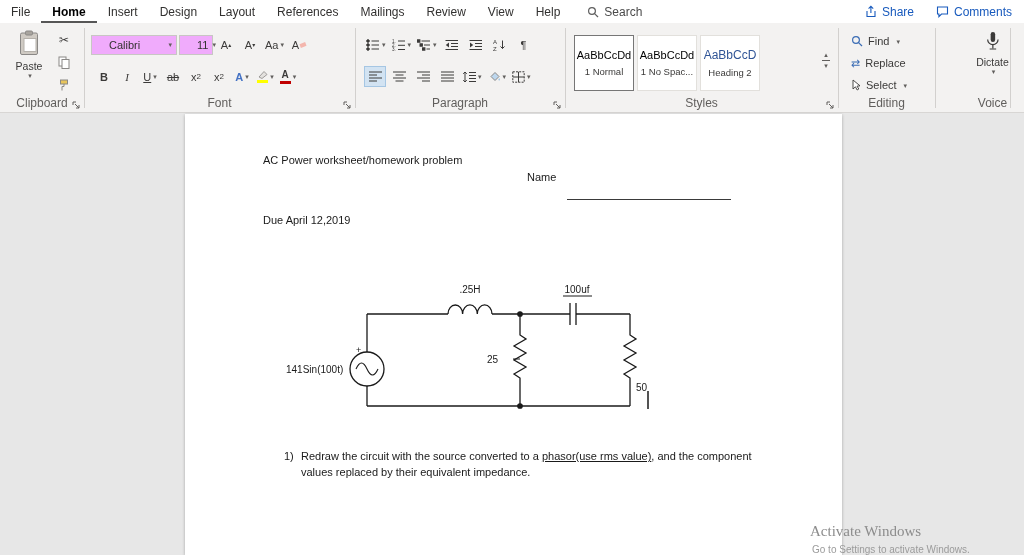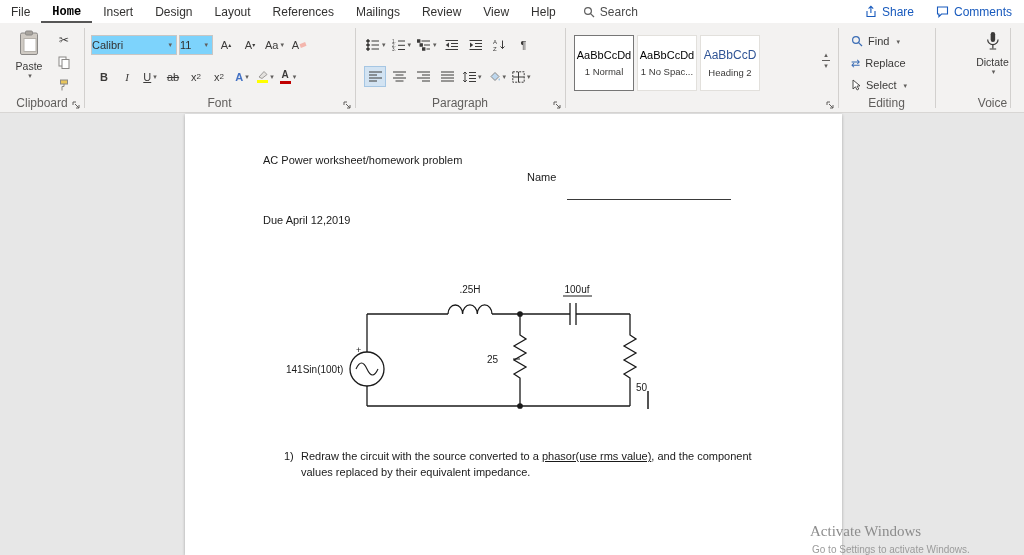--- a/index.html
+++ b/index.html
@@ -2,21 +2,21 @@
 <html><head>
 <meta charset="utf-8">
 <style>
   * { margin:0; padding:0; box-sizing:border-box; }
   html,body { width:1024px; height:555px; }
   body { font-family:"Liberation Sans",sans-serif; background:#e7e7e7; position:relative; overflow:hidden; color:#323130; }
 
   
   .tabbar { position:absolute; top:0; left:0; width:100%; height:23px; background:#fff; display:flex; align-items:center; }
   .tab { font-size:12px; color:#323130; padding:4px 11px 3px; white-space:nowrap; }
-  .tab.active { font-weight:700; color:#000; border-bottom:2px solid #565656; padding-bottom:2px;font-family:Liberation Mono, monospace; }
+  .tab.active { font-weight:700; color:#000; border-bottom:2px solid #565656; padding-bottom:2px; }
   .tab-search { display:flex; align-items:center; gap:5px; margin-left:16px; font-size:12px; color:#4a4a4a; }
   .tabbar-right { margin-left:auto; display:flex; align-items:center; gap:22px; padding-right:12px; }
   .tb-action { display:flex; align-items:center; gap:5px; font-size:12px; color:#185abd; }
 
   
   .ribbon { position:absolute; top:23px; left:0; width:100%; height:90px; background:#f3f2f1; border-bottom:1px solid #d8d6d4; }
   .rgroup { position:absolute; top:0; height:100%; }
   .rgroup-label { position:absolute; bottom:2px; left:0; width:100%; text-align:center; font-size:12px; color:#605e5c; }
   .launcher { position:absolute; right:4px; bottom:3px; }
   .gsep { position:absolute; top:5px; height:80px; width:1px; background:#d2d0ce; }
@@ -27,21 +27,21 @@
 
   
   .paste-big { position:absolute; left:9px; top:5px; width:40px; display:flex; flex-direction:column; align-items:center; padding-top:2px; }
   .paste-big .lbl { font-size:10.5px; color:#3b3a39; margin-top:4px; }
   .clip-col { position:absolute; left:53px; top:7px; display:flex; flex-direction:column; gap:4px; }
   .clip-col .btn { width:22px; height:19px; }
 
   
   .frow1 { position:absolute; left:7px; top:11px; display:flex; align-items:center; gap:2px; }
   .frow2 { position:absolute; left:9px; top:43px; display:flex; align-items:center; gap:1px; }
-  .combo { background:#7dd3fc; border:1px solid #c8c6c4; height:20px; display:flex; align-items:center; font-size:11px; color:#323130; padding:0 4px 0 0; }
+  .combo { background:#f0abfc; border:1px solid #c8c6c4; height:20px; display:flex; align-items:center; font-size:11px; color:#323130; padding:0 4px 0 17px; }
   .combo .dd { margin-left:auto; padding-left:4px; }
   .colorbtn { display:inline-flex; flex-direction:column; align-items:center; line-height:10px; }
   .colorbtn .bar { width:11px; height:3px; margin-top:1px; }
 
   
   .prow1 { position:absolute; left:9px; top:11px; display:flex; align-items:center; gap:2px; }
   .prow2 { position:absolute; left:9px; top:43px; display:flex; align-items:center; gap:2px; }
 
   
   .stylecards { position:absolute; left:9px; top:12px; display:flex; gap:3px; }
@@ -399,20 +399,21 @@
       <div class="scard">
         <span class="prev h2">AaBbCcD</span>
         <span class="nm">Heading 2</span>
       </div>
     </div>
     <div class="styles-more">
       <span>▴</span>
       <span class="bar"></span>
       <span>▾</span>
     </div>
+    <div class="rgroup-label">Styles</div>
     <span class="launcher">
       <svg width="8" height="8" viewBox="0 0 8 8">
           <path d="M1 4 V1 h3" fill="none" stroke="#605e5c"></path>
           <path d="M3 3 L7 7 M7 7 v-3 M7 7 h-3" fill="none" stroke="#605e5c"></path>
         </svg>
     </span>
   </div>
   <div class="gsep" style="left:838px"></div>
 
   <div class="rgroup" style="left:838px;width:97px">

